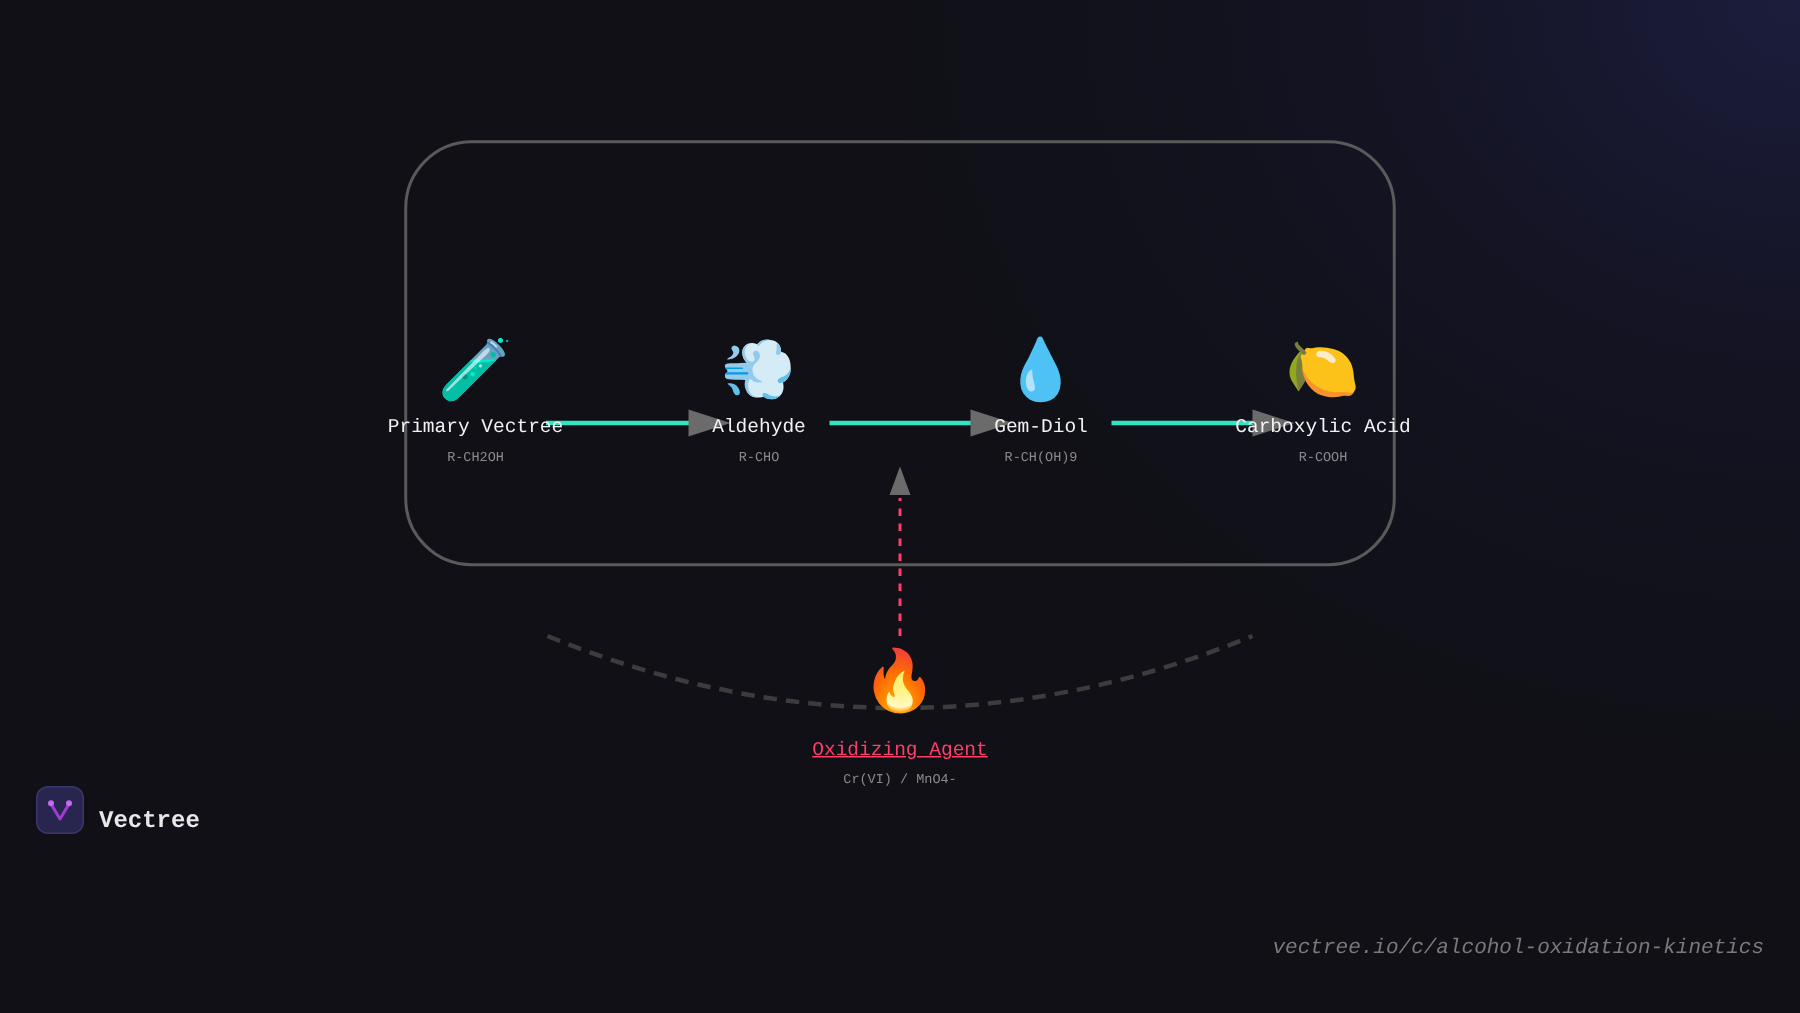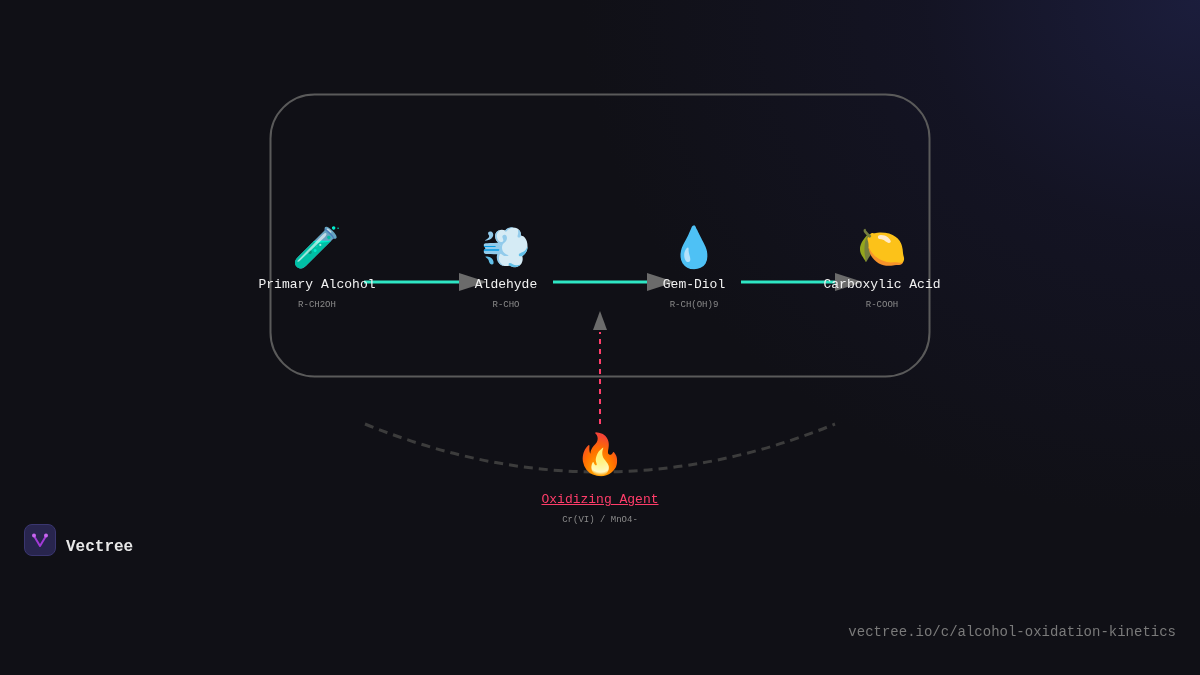--- a/index.html
+++ b/index.html
@@ -19,21 +19,21 @@
     font-family:"DejaVu Sans",sans-serif; }
   .node .label { display:block; color:#f2f2f2; font-size:13px; margin-top:6px; white-space:nowrap; }
   .node .sub { display:block; color:#8a8a8a; font-size:9px; margin-top:8px; white-space:nowrap; }
   .agent .label { color:#ff3d6a; }
   .brand { position:absolute; left:24px; top:524px; display:flex; align-items:flex-end; gap:10px; }
   .brand-logo { width:32px; height:32px; border-radius:8px; background:#28254e;
     border:1px solid #3a3670; box-sizing:border-box; display:flex; align-items:center; justify-content:center; }
   .brand-name { color:#e8e8e8; font-size:16px; font-weight:bold; }
   .title { position:absolute; left:24px; top:582px; color:#ffffff; font-size:38px; font-weight:bold;
     line-height:33px; margin:0; letter-spacing:0px; }
-  .url { position:absolute; right:24px; top:624px; color:#7a7a7a; font-size:14px; }
+  .url { position:absolute; right:24px; top:624px; color:#7a7a7a; font-size:14px;font-style:italic; }
 </style>
 </head>
 <body>
 
 <div class="bg-glow"></div>
 
 <svg class="diagram" width="1200" height="675">
   <rect x="270.5" y="94.5" width="659" height="282" rx="44" ry="44" fill="none" stroke="#5a5a5a" stroke-width="2"></rect>
 
   <line x1="364" y1="282" x2="462" y2="282" stroke="#2ee6c4" stroke-width="3"></line>
@@ -44,21 +44,21 @@
   <polygon points="835,273 863,282 835,291" fill="#6b6b6b"></polygon>
 
   <line x1="600" y1="424" x2="600" y2="332" stroke="#ff3d6a" stroke-width="2" stroke-dasharray="5,5"></line>
   <polygon points="593,330 600,311 607,330" fill="#6b6b6b"></polygon>
 
   <path d="M 365 424 Q 600 520 835 424" fill="none" stroke="#3c3c3c" stroke-width="3" stroke-dasharray="9,6"></path>
 </svg>
 
 <div class="node" style="left:317px; top:225px;">
   <span class="icon">🧪</span>
-  <span class="label">Primary Alcohol</span>
+  <span class="label">Primary Vectree</span>
   <span class="sub">R-CH2OH</span>
 </div>
 <div class="node" style="left:506px; top:225px;">
   <span class="icon">💨</span>
   <span class="label">Aldehyde</span>
   <span class="sub">R-CHO</span>
 </div>
 <div class="node" style="left:694px; top:225px;">
   <span class="icon">💧</span>
   <span class="label">Gem-Diol</span>

